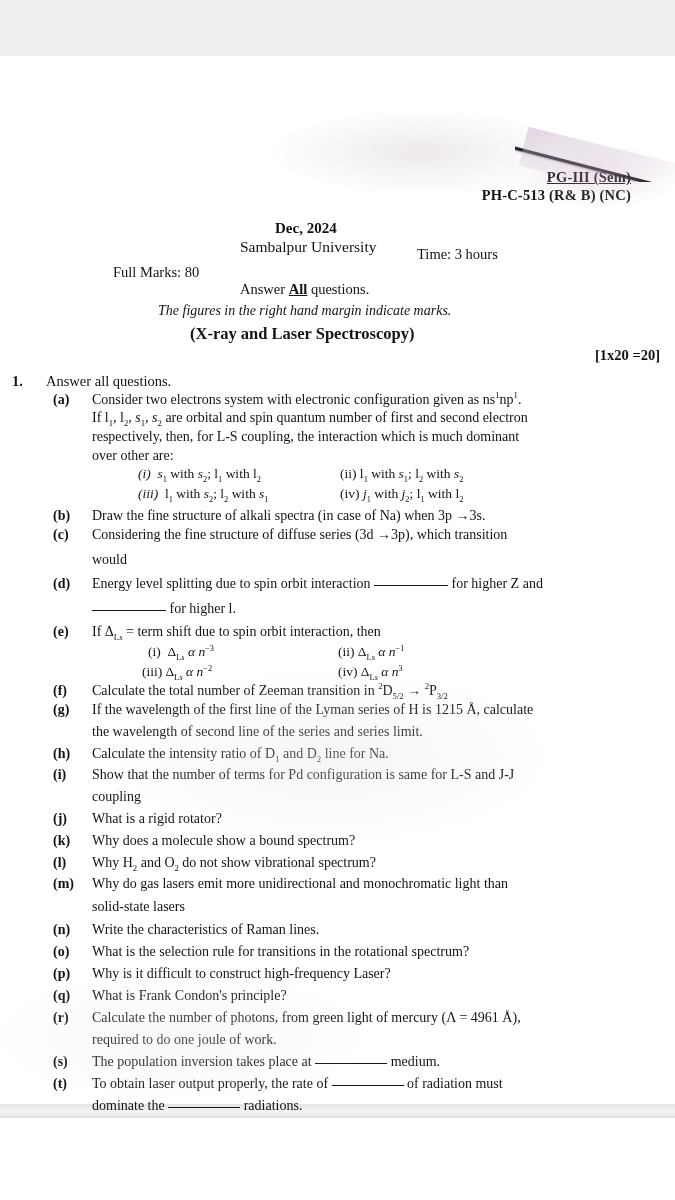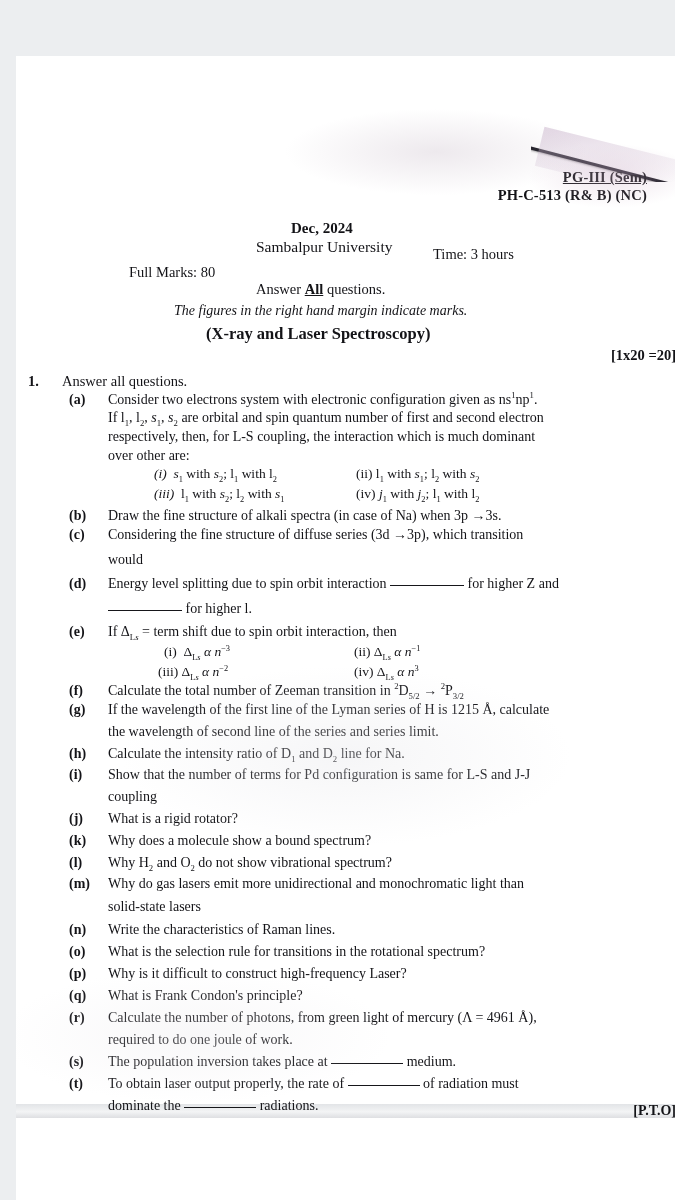--- a/index.html
+++ b/index.html
@@ -13,21 +13,20 @@
     position: relative;
     overflow: hidden;
     font-family: "Liberation Serif", serif;
   }
 
   
   #viewport {
     position: absolute;
     inset: 0;
     background: #eab308;
-    margin-left: 16px;
   }
   .page-gap {
     position: absolute;
     left: 0;
     width: 675px;
     background: #eceef0;
   }
   #gap-top   { top: 0;    height: 56px; }
   #gap-mid   { top: 1104px; height: 14px;
                background: linear-gradient(to bottom,#e2e4e7 0%,#f3f4f5 55%,#dedfe2 100%); }
@@ -286,21 +285,20 @@
     <div class="qtext" style="top:954px;">Calculate the number of photons, from green light of mercury (Λ = 4961 Å),</div>
     <div class="qcont" style="top:976px;">required to do one joule of work.</div>
 
     <div class="qlabel" style="top:998px;">(s)</div>
     <div class="qtext" style="top:998px;">The population inversion takes place at <span class="blank w4"></span> medium.</div>
 
     <div class="qlabel" style="top:1020px;">(t)</div>
     <div class="qtext" style="top:1020px;">To obtain laser output properly, the rate of <span class="blank w4"></span> of radiation must</div>
     <div class="qcont" style="top:1042px;">dominate the <span class="blank w4"></span> radiations.</div>
 
-    <div class="ink" id="pto">[P.T.O]</div>
   </div>
 
   <div class="page-sheet" id="sheet-2">
     
     
   </div>
 
 </div>
 
 </body></html>

